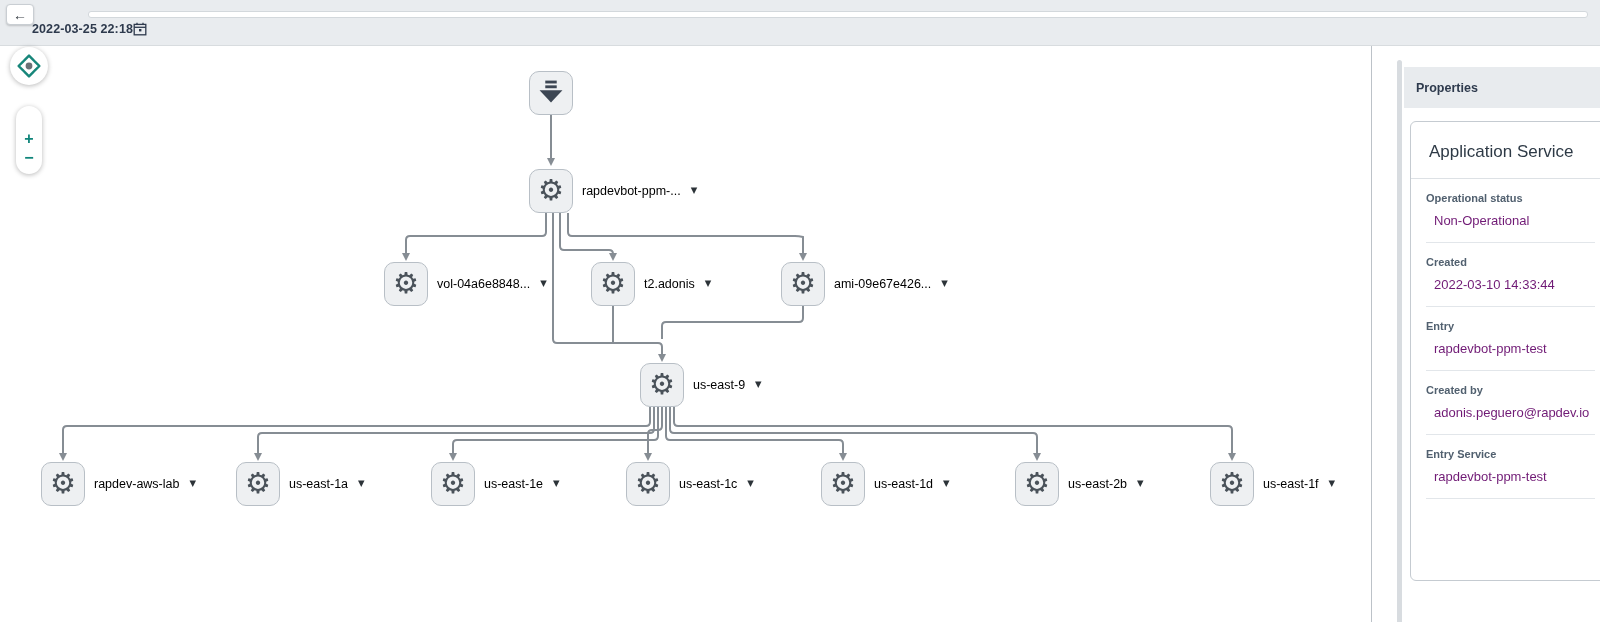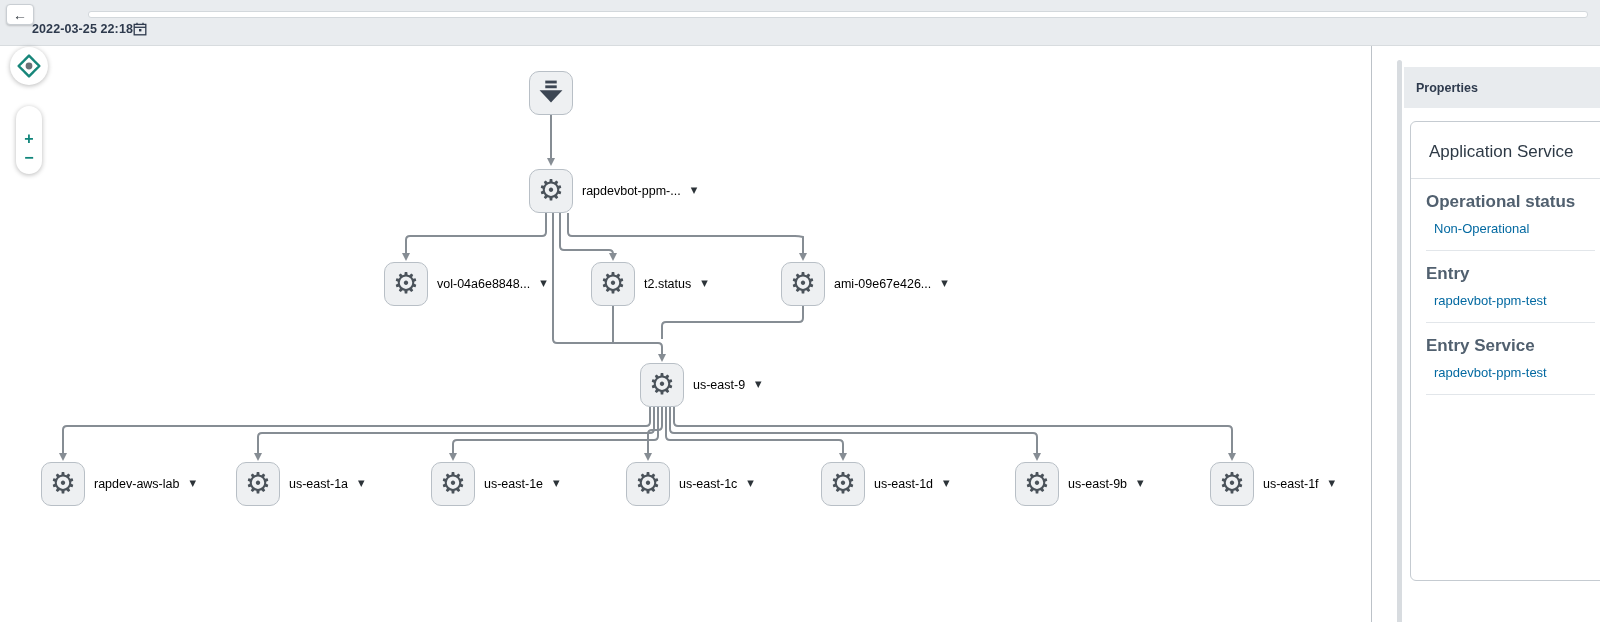--- a/index.html
+++ b/index.html
@@ -92,22 +92,22 @@
   .panel-header-title { font-size:12.5px; font-weight:bold; color:#2e3a4d; }
   .prop-card {
     position:absolute; left:37px; top:61px; width:200px; height:460px;
     background:#fff; border:1px solid #c5cbd1; border-radius:6px; overflow:hidden;
   }
   .prop-card-title {
     font-size:17px; font-weight:500; color:#2e3a46;
     padding:20px 0 16px 18px; border-bottom:1px solid #dde1e5;
   }
   .pfield { margin:0 14px 0 15px; padding:13px 0 14px; border-bottom:1px solid #e2e6ea; }
-  .pfield-label { font-size:17px; font-weight:600; color:#51606f; }
-  .pfield-value { font-size:13px; color:#0369a1; margin:9px 0 0 8px; }
+  .pfield-label { font-size:11px; font-weight:600; color:#51606f; }
+  .pfield-value { font-size:13px; color:#701a75; margin:9px 0 0 8px; }
 </style>
 </head>
 <body>
 
 <div class="topbar">
   <div class="back-btn">
     <span>←</span>
   </div>
   <div class="timeline-track"></div>
   <div class="timestamp-row">
@@ -192,21 +192,21 @@
         <span class="gear-glyph">⚙</span>
       </div>
     <span class="node-label">vol-04a6e8848...</span>
     <span class="caret">▼</span>
   </div>
 
   <div class="node" style="left:591px; top:216px;">
     <div class="nodebox">
         <span class="gear-glyph">⚙</span>
       </div>
-    <span class="node-label">t2.status</span>
+    <span class="node-label">t2.adonis</span>
     <span class="caret">▼</span>
   </div>
 
   <div class="node" style="left:781px; top:216px;">
     <div class="nodebox">
         <span class="gear-glyph">⚙</span>
       </div>
     <span class="node-label">ami-09e67e426...</span>
     <span class="caret">▼</span>
   </div>
@@ -251,21 +251,21 @@
     <div class="nodebox">
         <span class="gear-glyph">⚙</span>
       </div>
     <span class="node-label">us-east-1d</span>
     <span class="caret">▼</span>
   </div>
   <div class="node" style="left:1015px; top:416px;">
     <div class="nodebox">
         <span class="gear-glyph">⚙</span>
       </div>
-    <span class="node-label">us-east-9b</span>
+    <span class="node-label">us-east-2b</span>
     <span class="caret">▼</span>
   </div>
   <div class="node" style="left:1210px; top:416px;">
     <div class="nodebox">
         <span class="gear-glyph">⚙</span>
       </div>
     <span class="node-label">us-east-1f</span>
     <span class="caret">▼</span>
   </div>
 
@@ -292,21 +292,29 @@
     <span class="panel-header-title">Properties</span>
   </div>
   <div class="prop-card">
     <div class="prop-card-title">Application Service</div>
 
     <div class="pfield">
       <div class="pfield-label">Operational status</div>
       <div class="pfield-value">Non-Operational</div>
     </div>
     <div class="pfield">
+      <div class="pfield-label">Created</div>
+      <div class="pfield-value">2022-03-10 14:33:44</div>
+    </div>
+    <div class="pfield">
       <div class="pfield-label">Entry</div>
       <div class="pfield-value">rapdevbot-ppm-test</div>
     </div>
     <div class="pfield">
+      <div class="pfield-label">Created by</div>
+      <div class="pfield-value">adonis.peguero@rapdev.io</div>
+    </div>
+    <div class="pfield">
       <div class="pfield-label">Entry Service</div>
       <div class="pfield-value">rapdevbot-ppm-test</div>
     </div>
   </div>
 </div>
 
 </body></html>

